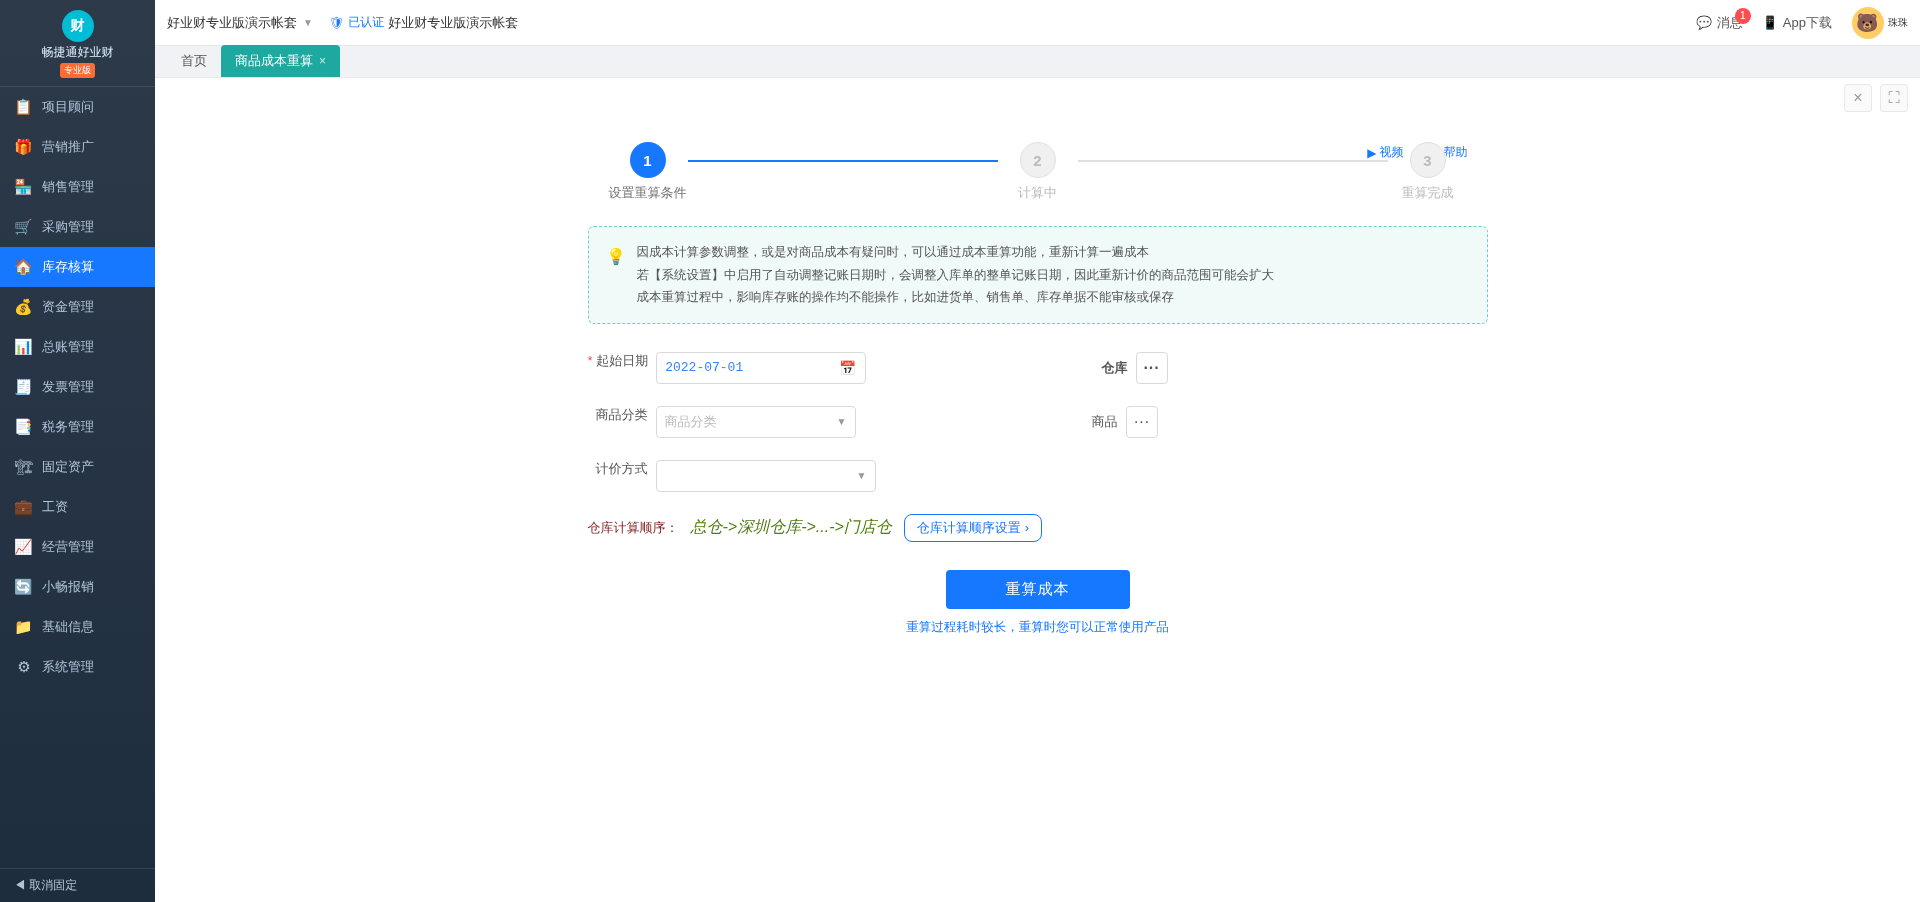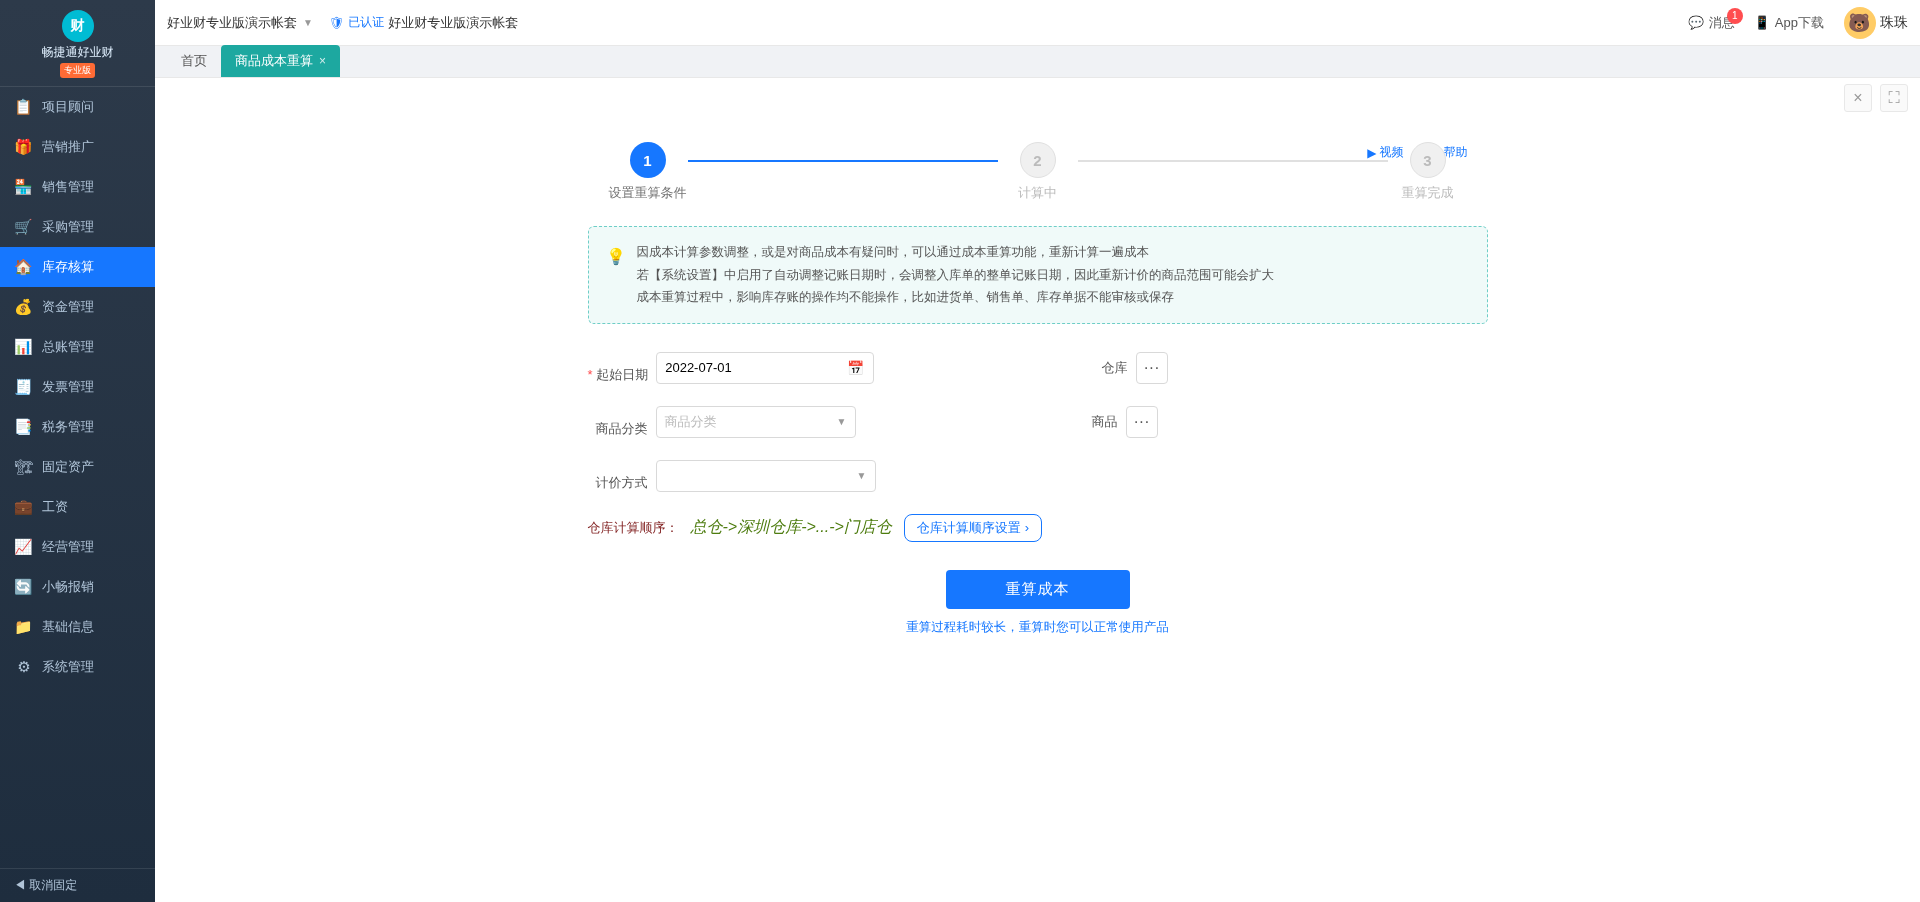--- a/index.html
+++ b/index.html
@@ -140,21 +140,21 @@
       display: flex; align-items: center; justify-content: center;
     }
     .header-avatar {
       width: 32px; height: 32px;
       border-radius: 50%;
       background: #ffcc66;
       display: flex; align-items: center; justify-content: center;
       font-size: 18px;
       cursor: pointer;
     }
-    .header-username { font-size: 14px; color: #333; cursor: pointer; }
+    .header-username { font-size: 10px; color: #333; cursor: pointer; }
 
     
     .tabs-bar {
       background: #f0f2f5;
       border-bottom: 1px solid #e8e8e8;
       height: 32px;
       display: flex;
       align-items: flex-end;
       padding: 0 0 0 12px;
       flex-shrink: 0;
@@ -266,21 +266,21 @@
       margin: 0 auto;
     }
     .form-row {
       display: flex;
       align-items: center;
       margin-bottom: 22px;
       gap: 0;
     }
     .form-group {
       display: flex;
-      align-items: flex-end;
+      align-items: flex-start;
       flex: 1;
       gap: 8px;
     }
     .form-label {
       min-width: 60px;
       color: #555;
       font-size: 13px;
       text-align: right;
       flex-shrink: 0;
     }
@@ -292,23 +292,24 @@
       background: #fff;
       height: 32px;
       padding: 0 8px;
       min-width: 200px;
       gap: 6px;
     }
     .form-input-wrap input {
       border: none;
       outline: none;
       font-size: 13px;
-      color: #000000;
+      color: #3b82f6;
       flex: 1;
       background: transparent;
+      font-family: Liberation Mono, monospace;
     }
     .form-input-wrap .cal-icon { color: #1677ff; cursor: pointer; font-size: 14px; }
     .form-select-wrap {
       display: flex;
       align-items: center;
       border: 1px solid #d9d9d9;
       border-radius: 4px;
       background: #fff;
       height: 32px;
       padding: 0 8px;
@@ -585,21 +586,21 @@
           <div class="form-group">
             <div class="form-label">
               <span style="color:#ff4d4f;">*</span>
               <span>起始日期</span>
             </div>
             <div class="form-input-wrap">
               <input type="text" value="2022-07-01" style="">
               <span class="cal-icon">📅</span>
             </div>
           </div>
-          <div style="flex:1; display:flex; align-items:center; gap:8px; padding-left:60px;">
+          <div style="flex:1; display:flex; align-items:center; gap:8px; padding-left:60px;font-weight:bold;">
             <div class="form-label">仓库</div>
             <div class="form-dots-btn">···</div>
           </div>
         </div>
 
         <div class="form-row">
           <div class="form-group">
             <div class="form-label">商品分类</div>
             <div class="form-select-wrap">
               <span class="form-select-text">商品分类</span>

